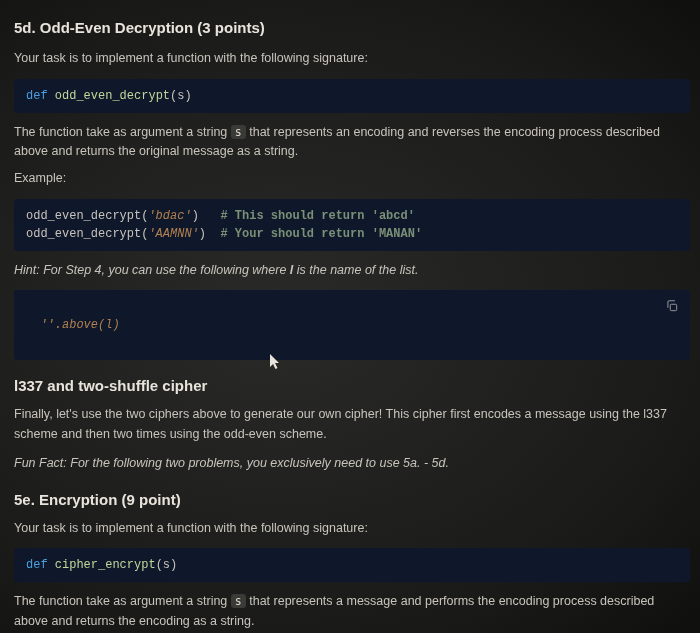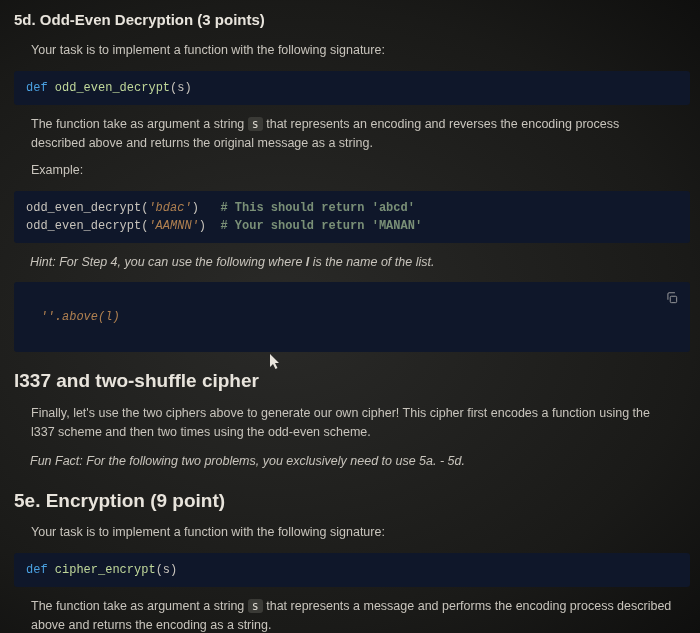--- a/index.html
+++ b/index.html
@@ -13,35 +13,35 @@
     width: 700px;
     height: 633px;
     overflow: hidden;
     padding: 6px 10px 6px 14px;
     position: relative;
   }
   h3.section {
     font-size: 15px;
     font-weight: 700;
     color: #e8e4dc;
-    margin: 2px 0 10px 0;
+    margin: 10px 0 10px 0;
   }
   h3.subsection {
-    font-size: 19px;
+    font-size: 15px;
     font-weight: 700;
     color: #e8e4dc;
     margin: 14px 0 8px 0;
   }
   p.body {
-    margin: 8px 17px;
+    margin: 8px 0;
     color: #c8c4bc;
   }
   p.italic {
     font-style: italic;
-    margin: 10px 16px;
+    margin: 10px 0;
     color: #c8c4bc;
   }
   .code-block {
     background: #0f172a;
     border-radius: 3px;
     padding: 8px 12px;
     margin: 10px 0;
     font-family: "SFMono-Regular", Consolas, "Liberation Mono", Menlo, monospace;
     font-size: 12px;
     color: #c8c4bc;
@@ -117,21 +117,21 @@
 </div>
 
 <div class="cursor-arrow">
   <svg width="12" height="16" viewBox="0 0 12 16">
       <path d="M0 0 L0 13 L3 10 L5.5 15 L7.5 14 L5 9 L9 9 Z" fill="#e8e4dc"></path>
     </svg>
 </div>
 
 <h3 class="subsection">l337 and two-shuffle cipher</h3>
 
-<p class="body">Finally, let's use the two ciphers above to generate our own cipher! This cipher first encodes a function using the l337 scheme and then two times using the odd-even scheme.</p>
+<p class="body">Finally, let's use the two ciphers above to generate our own cipher! This cipher first encodes a message using the l337 scheme and then two times using the odd-even scheme.</p>
 
 <p class="italic">Fun Fact: For the following two problems, you exclusively need to use 5a. - 5d.</p>
 
 <h3 class="subsection">5e. Encryption (9 point)</h3>
 
 <p class="body">Your task is to implement a function with the following signature:</p>
 
 <div class="code-block"><span class="kw-def">def </span><span class="fn-name">cipher_encrypt</span><span>(s)</span></div>
 
 <p class="body">

